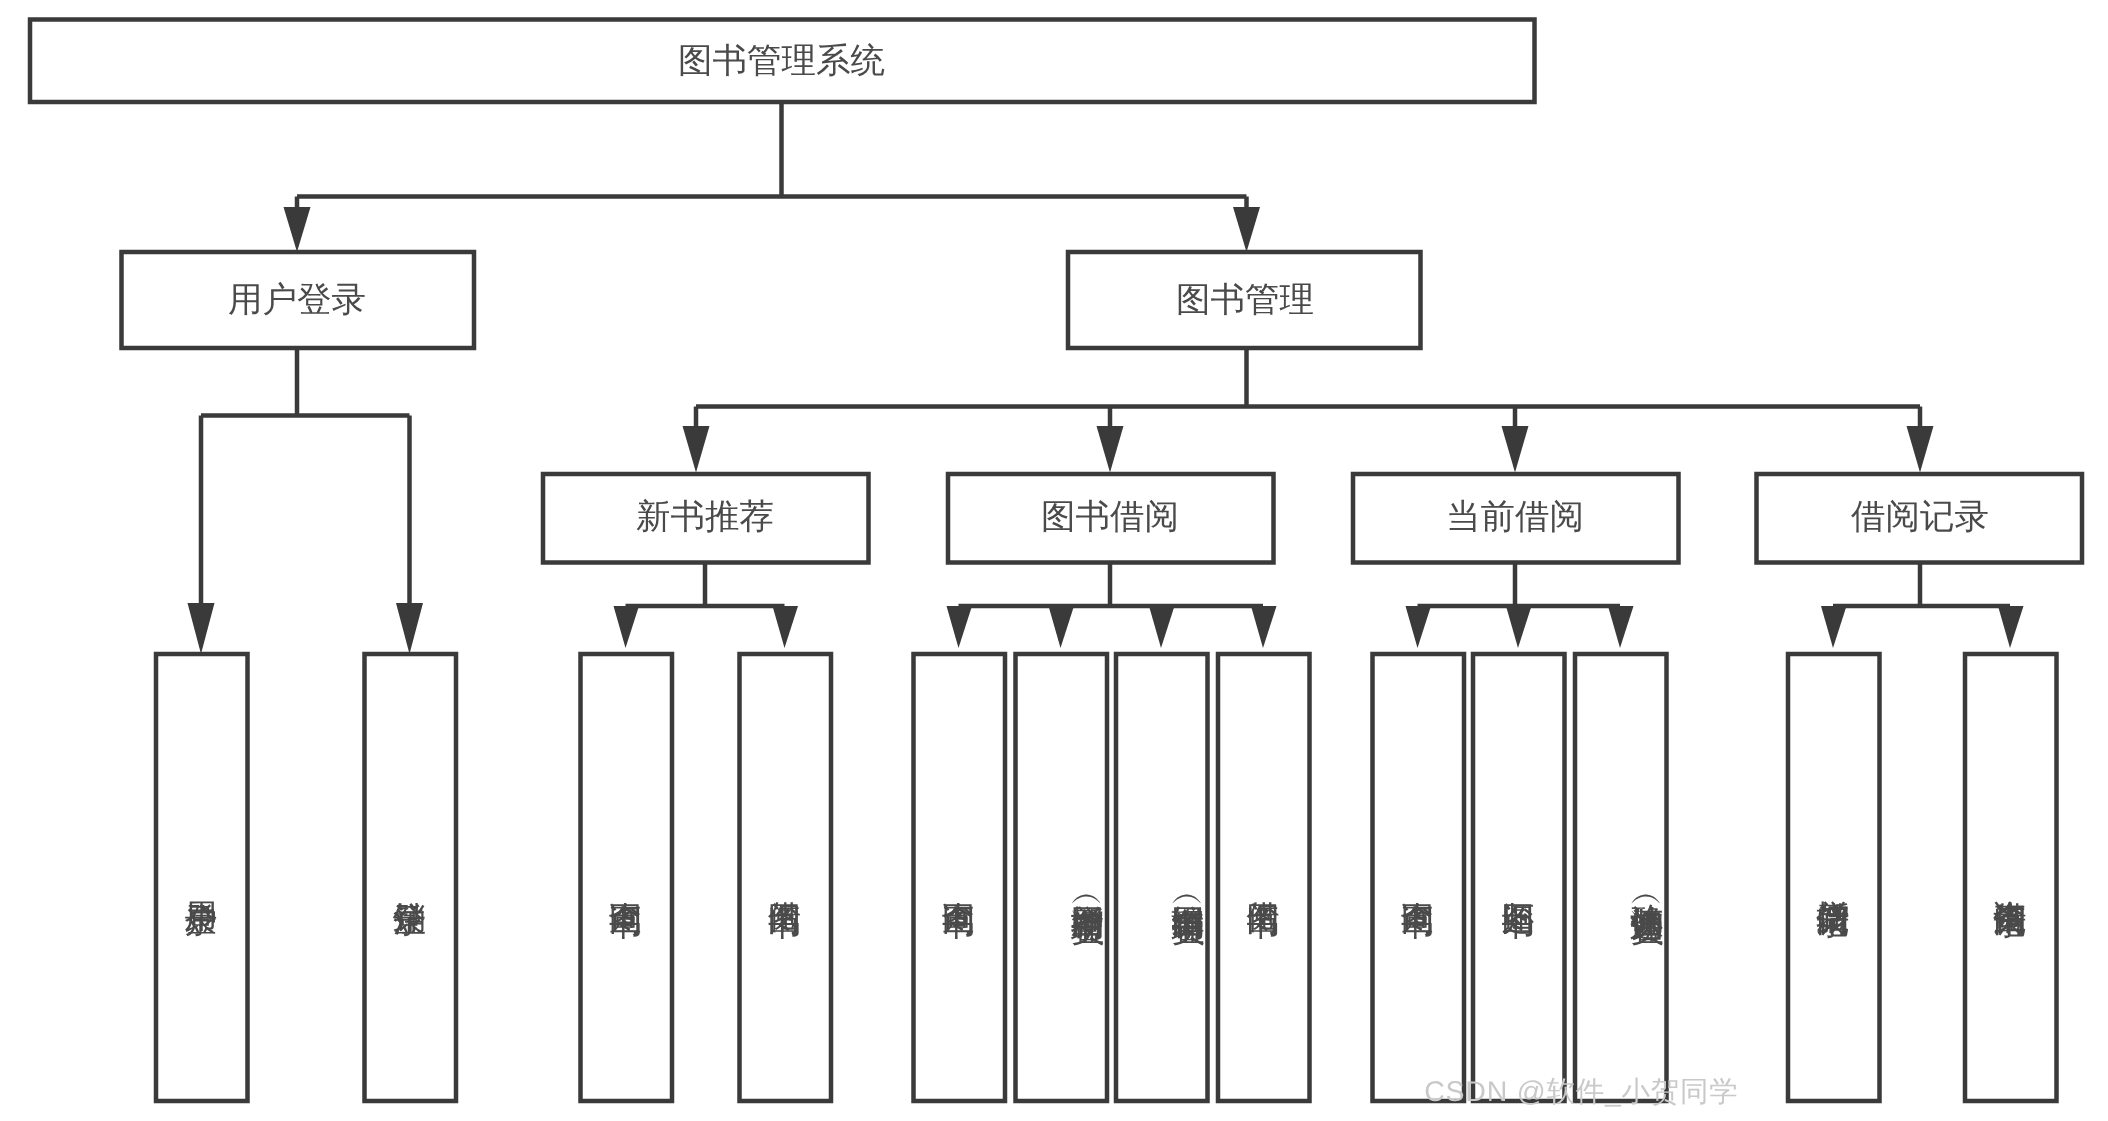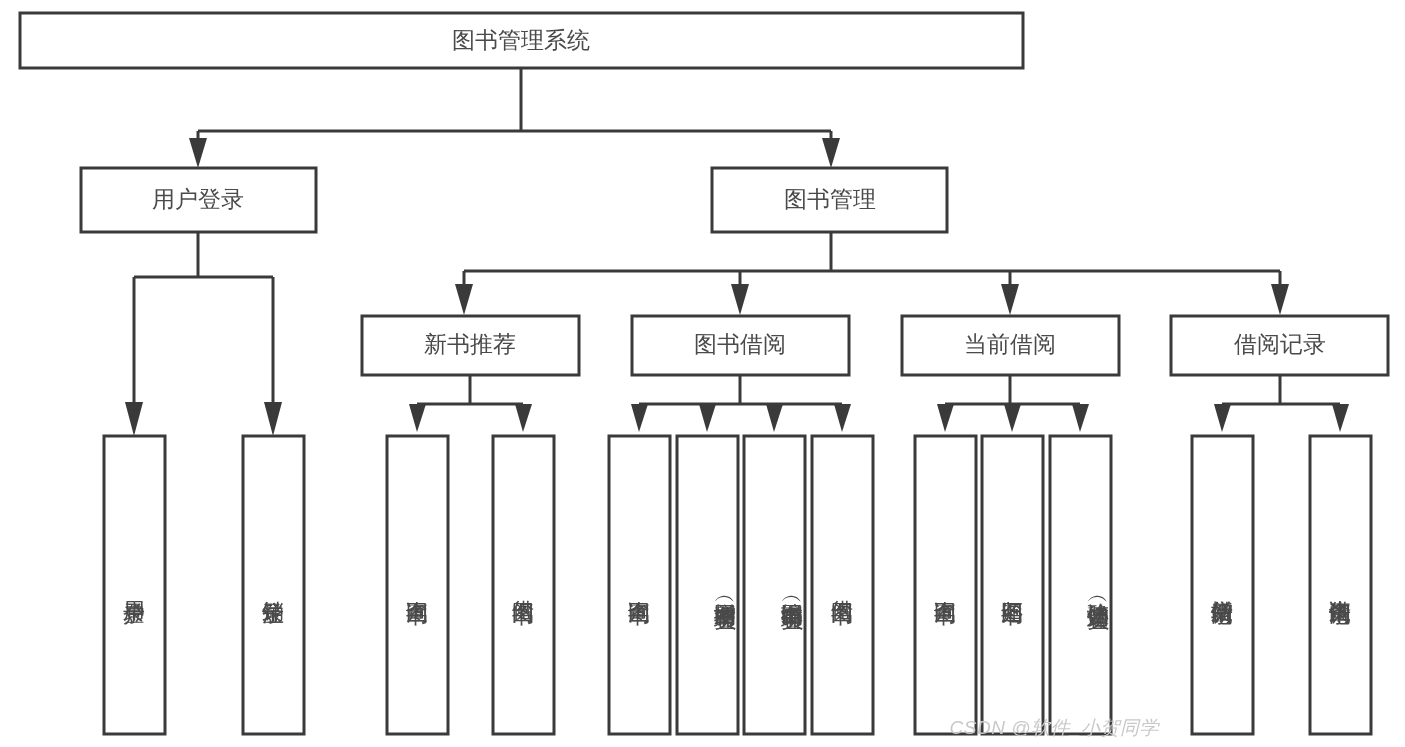--- a/index.html
+++ b/index.html
@@ -61,21 +61,20 @@
   }
   .watermark {
     position: absolute;
     right: 12px;
     bottom: 6px;
     font-family: "Liberation Sans", "DejaVu Sans", sans-serif;
     font-size: 19px;
     color: #c9c9c9;
     letter-spacing: 0.5px;
     white-space: nowrap;
-    font-style: italic;
   }
 </style>
 </head>
 <body>
 
 <div id="diagram-root">
 
   <svg class="diagram-canvas" viewBox="0 0 1405 747">
 
     <g>

